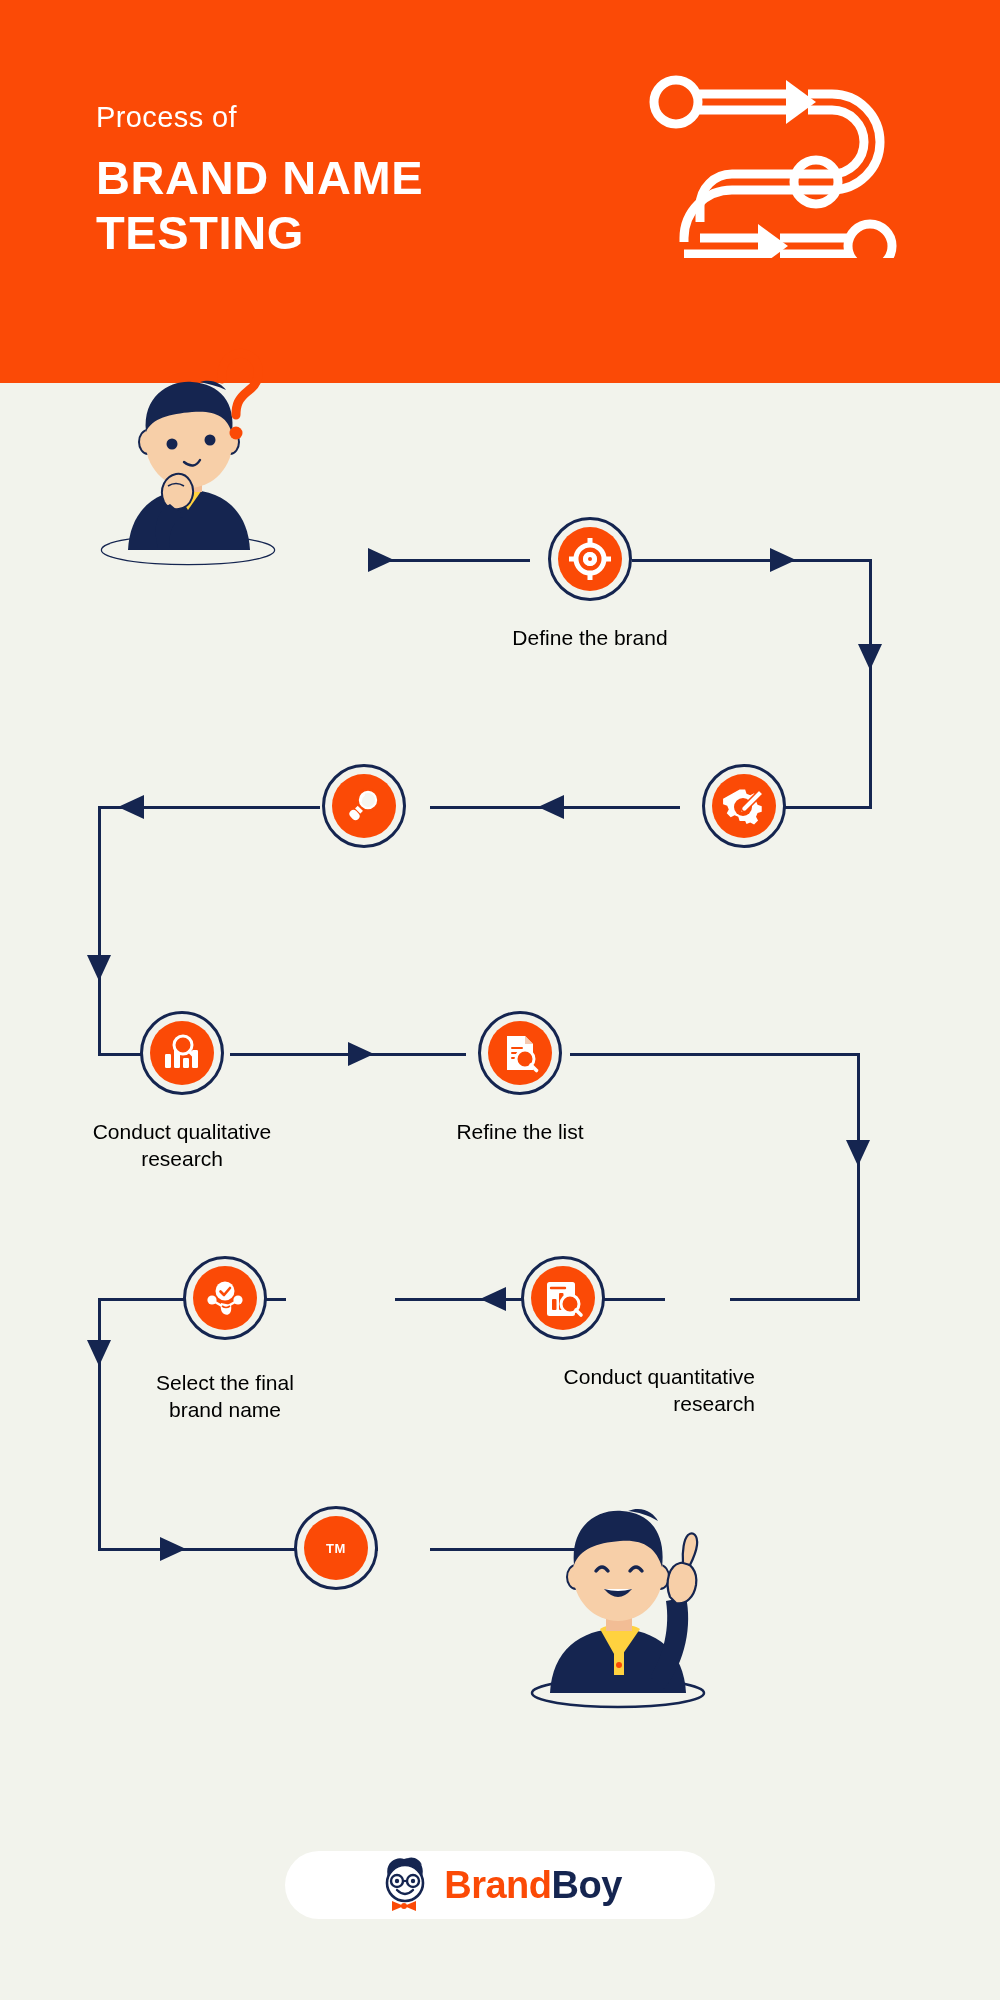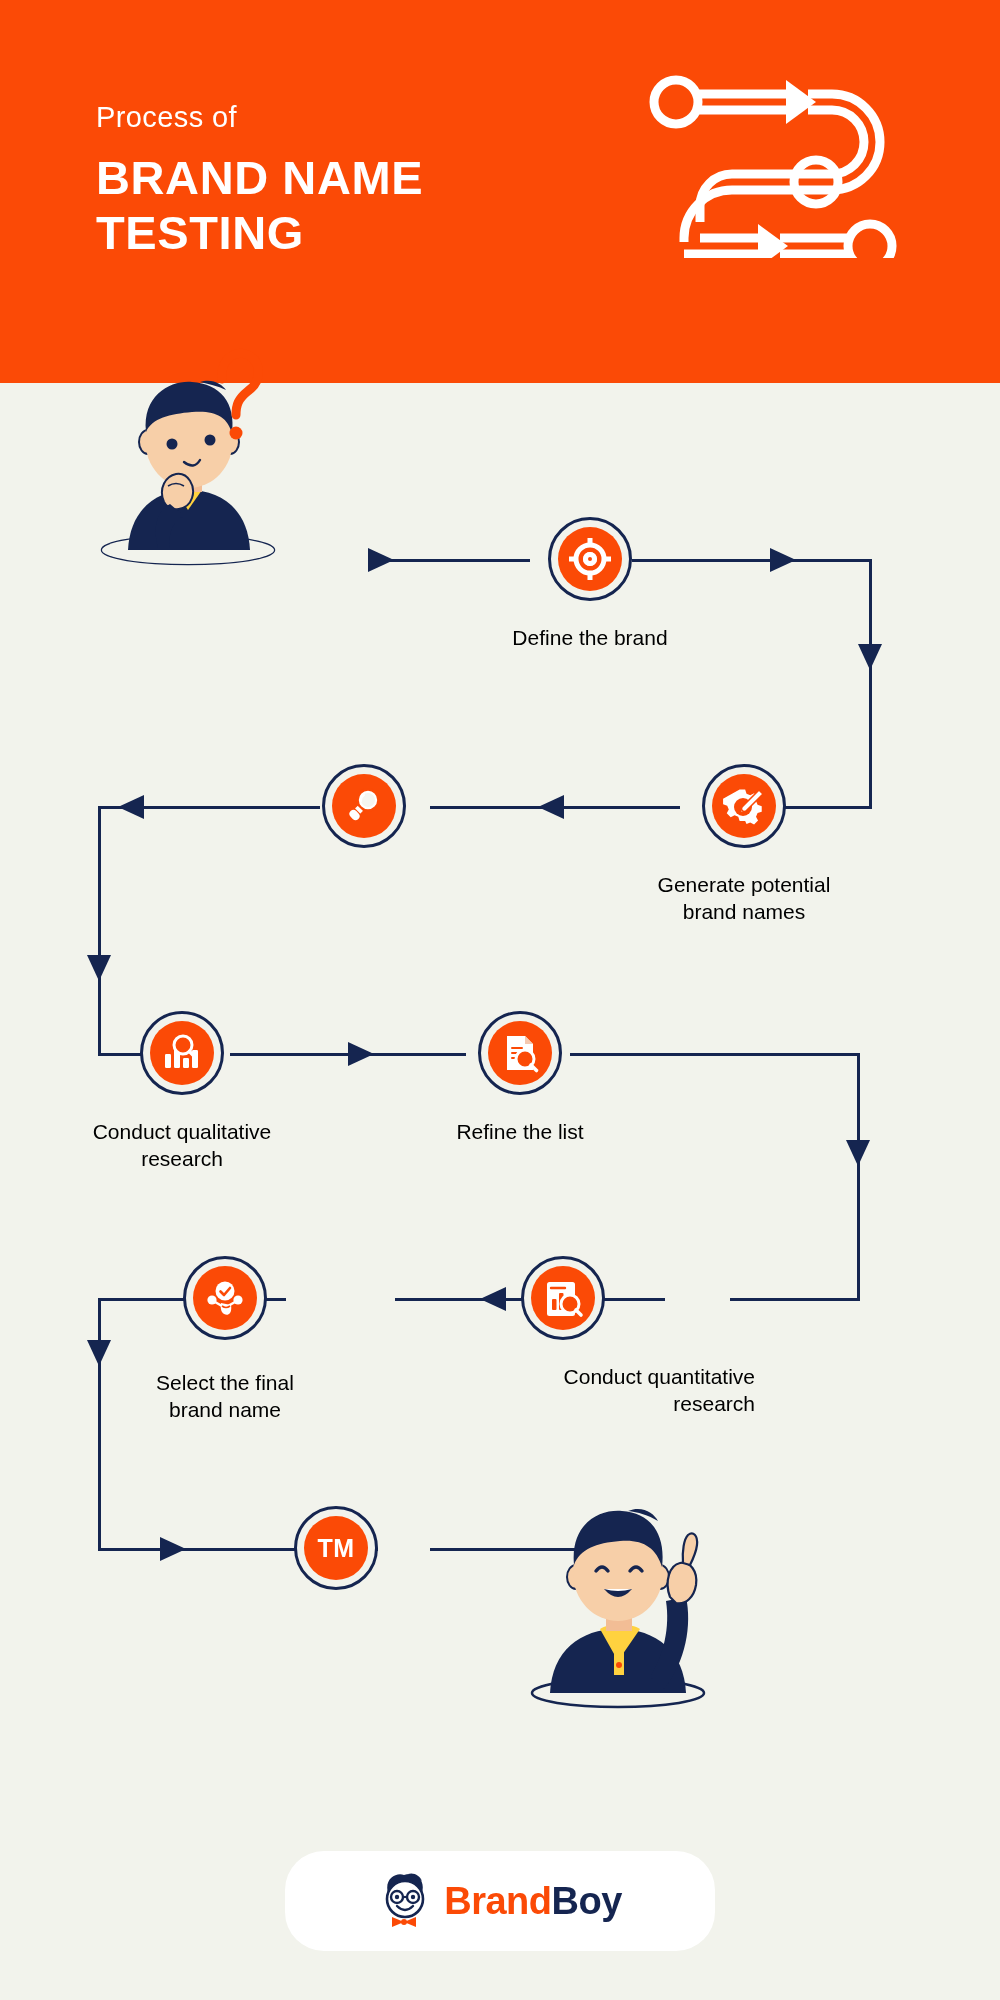--- a/index.html
+++ b/index.html
@@ -37,21 +37,21 @@
     box-sizing:border-box;
     display:flex;align-items:center;justify-content:center;
     z-index:4;
   }
   .node .disc{
     width:64px;height:64px;border-radius:50%;background:#fb4a06;
     display:flex;align-items:center;justify-content:center;
   }
   .node svg{display:block;}
   .node .tm{
-    color:#ffffff;font-size:25px;font-weight:bold;letter-spacing:.5px;
+    color:#ffffff;font-size:13px;font-weight:bold;letter-spacing:.5px;
     line-height:1;
   }
 
   .label{
     position:absolute;text-align:center;
     color:#000000;font-size:21px;line-height:1.28;
     white-space:pre-line;font-weight:400;
     z-index:3;
   }
 
@@ -60,21 +60,21 @@
   .ln.h{height:3px;}
   .ln.v{width:3px;}
 
   .arrow{position:absolute;z-index:2;}
 
   
   .char{position:absolute;z-index:3;}
 
   
   .logo-pill{
-    position:absolute;left:285px;top:1851px;width:430px;height:100px;
+    position:absolute;left:285px;top:1851px;width:430px;height:68px;
     background:#ffffff;border-radius:39px;
     display:flex;align-items:center;justify-content:center;gap:14px;
   }
   .logo-text{font-size:38px;font-weight:bold;letter-spacing:-.5px;line-height:1;}
   .logo-text .b1{color:#fb4a06;}
   .logo-text .b2{color:#152550;}
 </style>
 </head>
 <body>
 
@@ -254,22 +254,20 @@
     <div class="disc">
       <svg width="44" height="44" viewBox="0 0 44 44">
         <path d="M17 5 l6 0 l1.5 4.5 l4 1.7 l4.2 -2.2 l4.3 4.3 l-2.2 4.2 l1.7 4 l4.5 1.5 l0 6 l-4.5 1.5 l-1.7 4 l2.2 4.2 l-4.3 4.3 l-4.2 -2.2 l-4 1.7 L23 39 l-6 0 l-1.5 -4.5 l-4 -1.7 l-4.2 2.2 l-4.3 -4.3 l2.2 -4.2 l-1.7 -4 L-1 21 l0 -6" transform="translate(2,1) scale(0.92)" fill="#ffffff"></path>
         <circle cx="21" cy="23" r="9" fill="#fb4a06"></circle>
 
         <path d="M37 6 l4 4 l-17 17 l-6 2 l2 -6 Z" fill="#ffffff" stroke="#fb4a06" stroke-width="1.6" stroke-linejoin="round"></path>
         <path d="M19 25 l4 4" stroke="#fb4a06" stroke-width="1.4"></path>
       </svg>
     </div>
   </div>
-  <div class="label" style="left:564px;top:872px;width:360px;">Generate potential
-brand names</div>
 
   <div class="node" style="left:322px;top:764px;">
     <div class="disc">
       <svg width="42" height="42" viewBox="0 0 42 42">
         <circle cx="25" cy="15" r="10.5" fill="#ffffff" stroke="#fb4a06" stroke-width="2.6"></circle>
         <circle cx="25" cy="15" r="7" fill="#f5f5f0"></circle>
         <path d="M21 10 a7 7 0 0 0 -3 6" fill="none" stroke="#ffffff" stroke-width="2" stroke-linecap="round"></path>
         <rect x="11.5" y="22" width="9" height="5.4" rx="1" transform="rotate(45 16 24.7)" fill="#ffffff" stroke="#fb4a06" stroke-width="1.6"></rect>
         <rect x="6" y="26" width="11" height="8" rx="4" transform="rotate(45 11.5 30)" fill="#ffffff"></rect>
       </svg>

